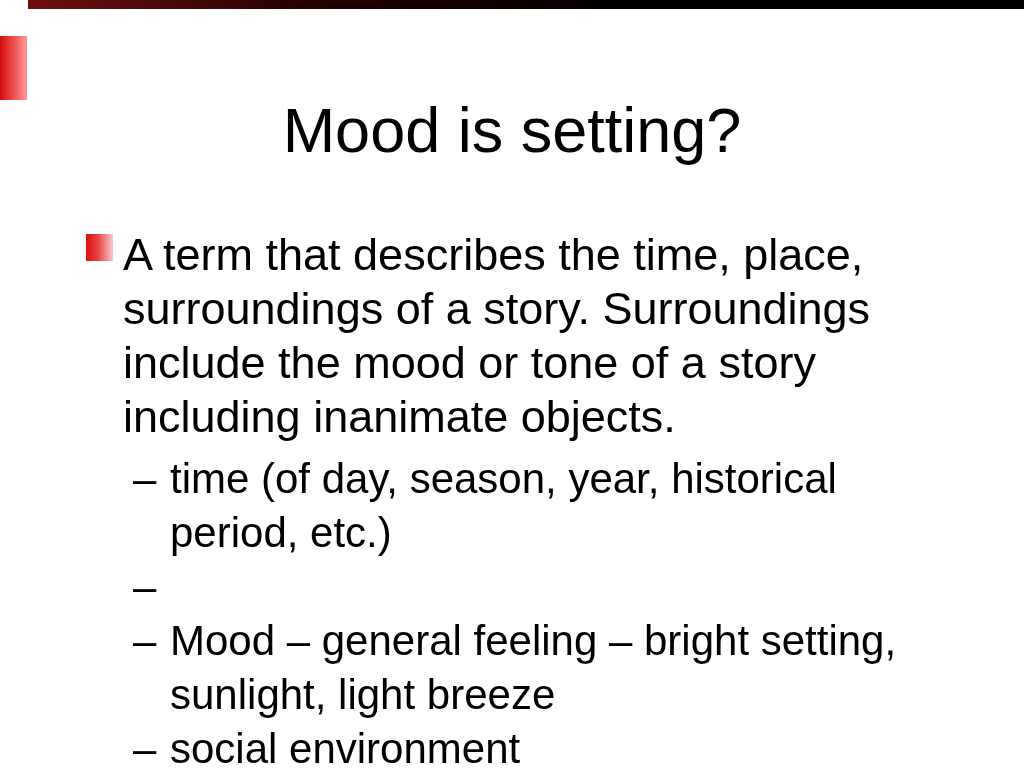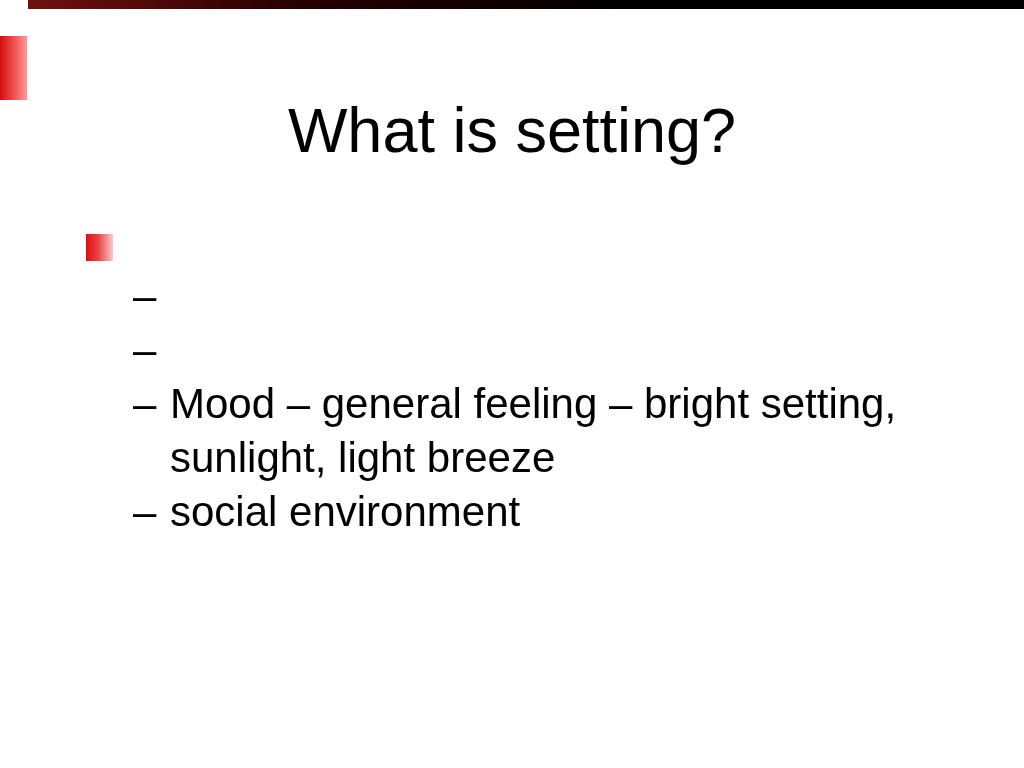--- a/index.html
+++ b/index.html
@@ -97,32 +97,38 @@
   }
 </style>
 </head>
 <body>
 
 <div class="slide">
 
   <div class="top-bar"></div>
   <div class="corner-accent"></div>
 
-  <div class="title">What is setting?</div>
+  <div class="title">Mood is setting?</div>
 
   <div class="content">
 
     <div class="para-row">
       <div class="bullet-square"></div>
+      <div class="para-lines">A term that describes the time, place,
+surroundings of a story. Surroundings
+include the mood or tone of a story
+including inanimate objects.</div>
     </div>
 
     <div class="sub-list">
 
       <div class="sub-row">
         <span class="dash">–</span>
+        <span class="sub-lines">time (of day, season, year, historical
+period, etc.)</span>
       </div>
 
       <div class="sub-row">
         <span class="dash">–</span>
       </div>
 
       <div class="sub-row">
         <span class="dash">–</span>
         <span class="sub-lines">Mood – general feeling – bright setting,
 sunlight, light breeze</span>

